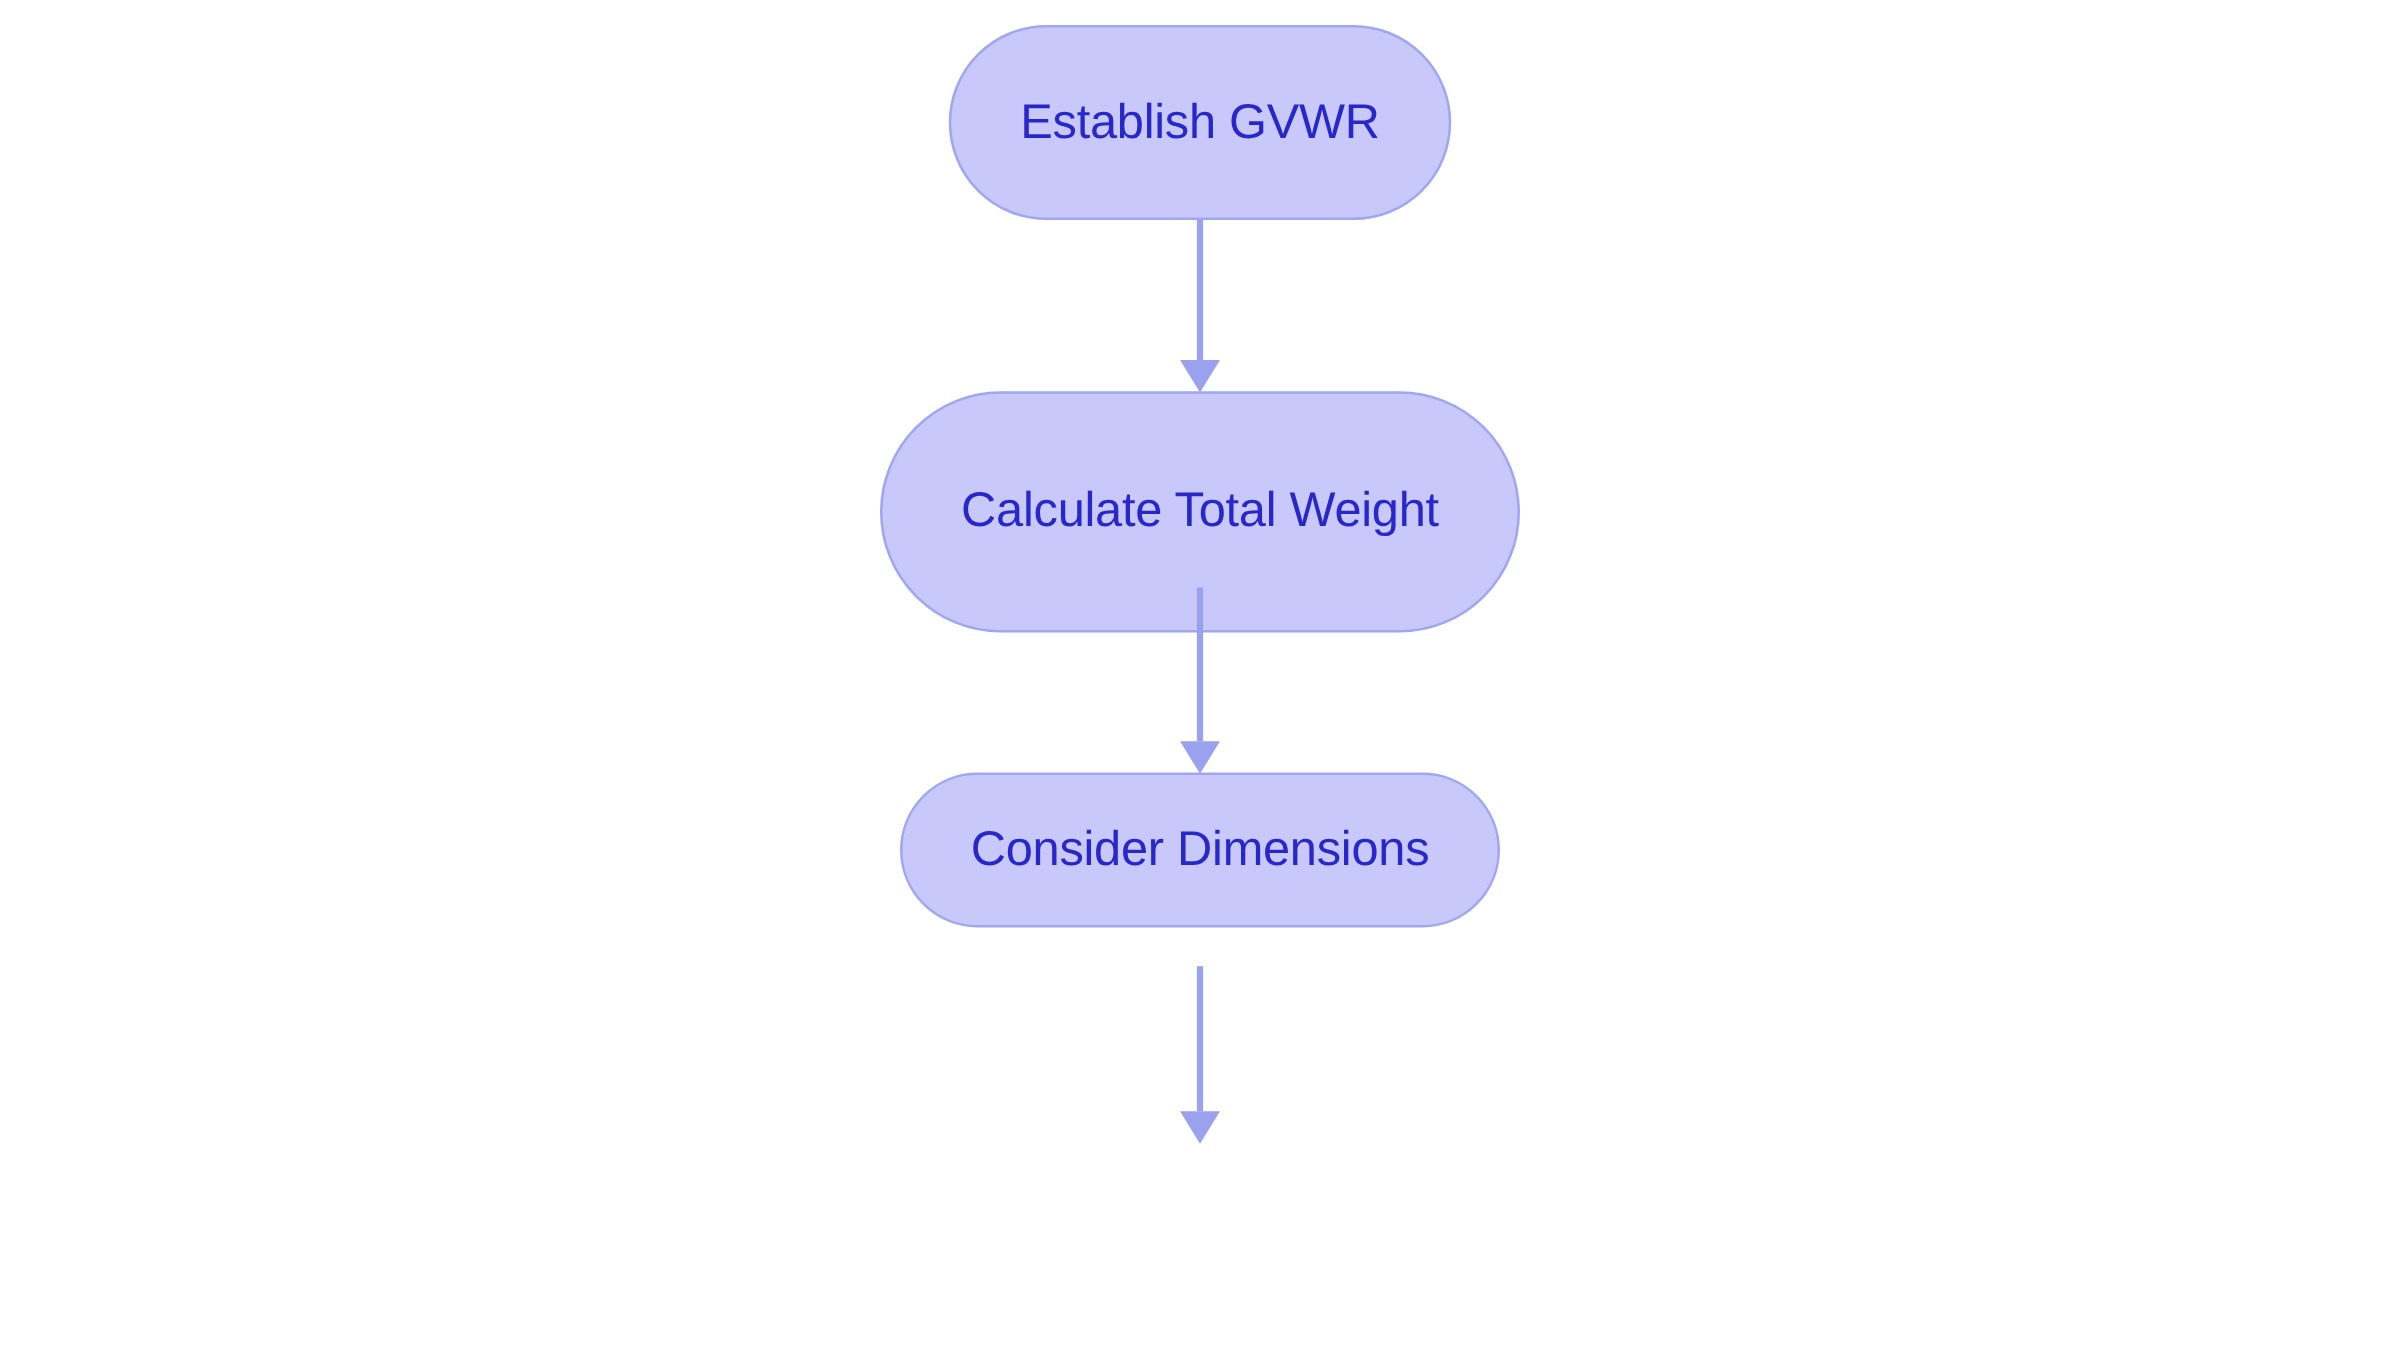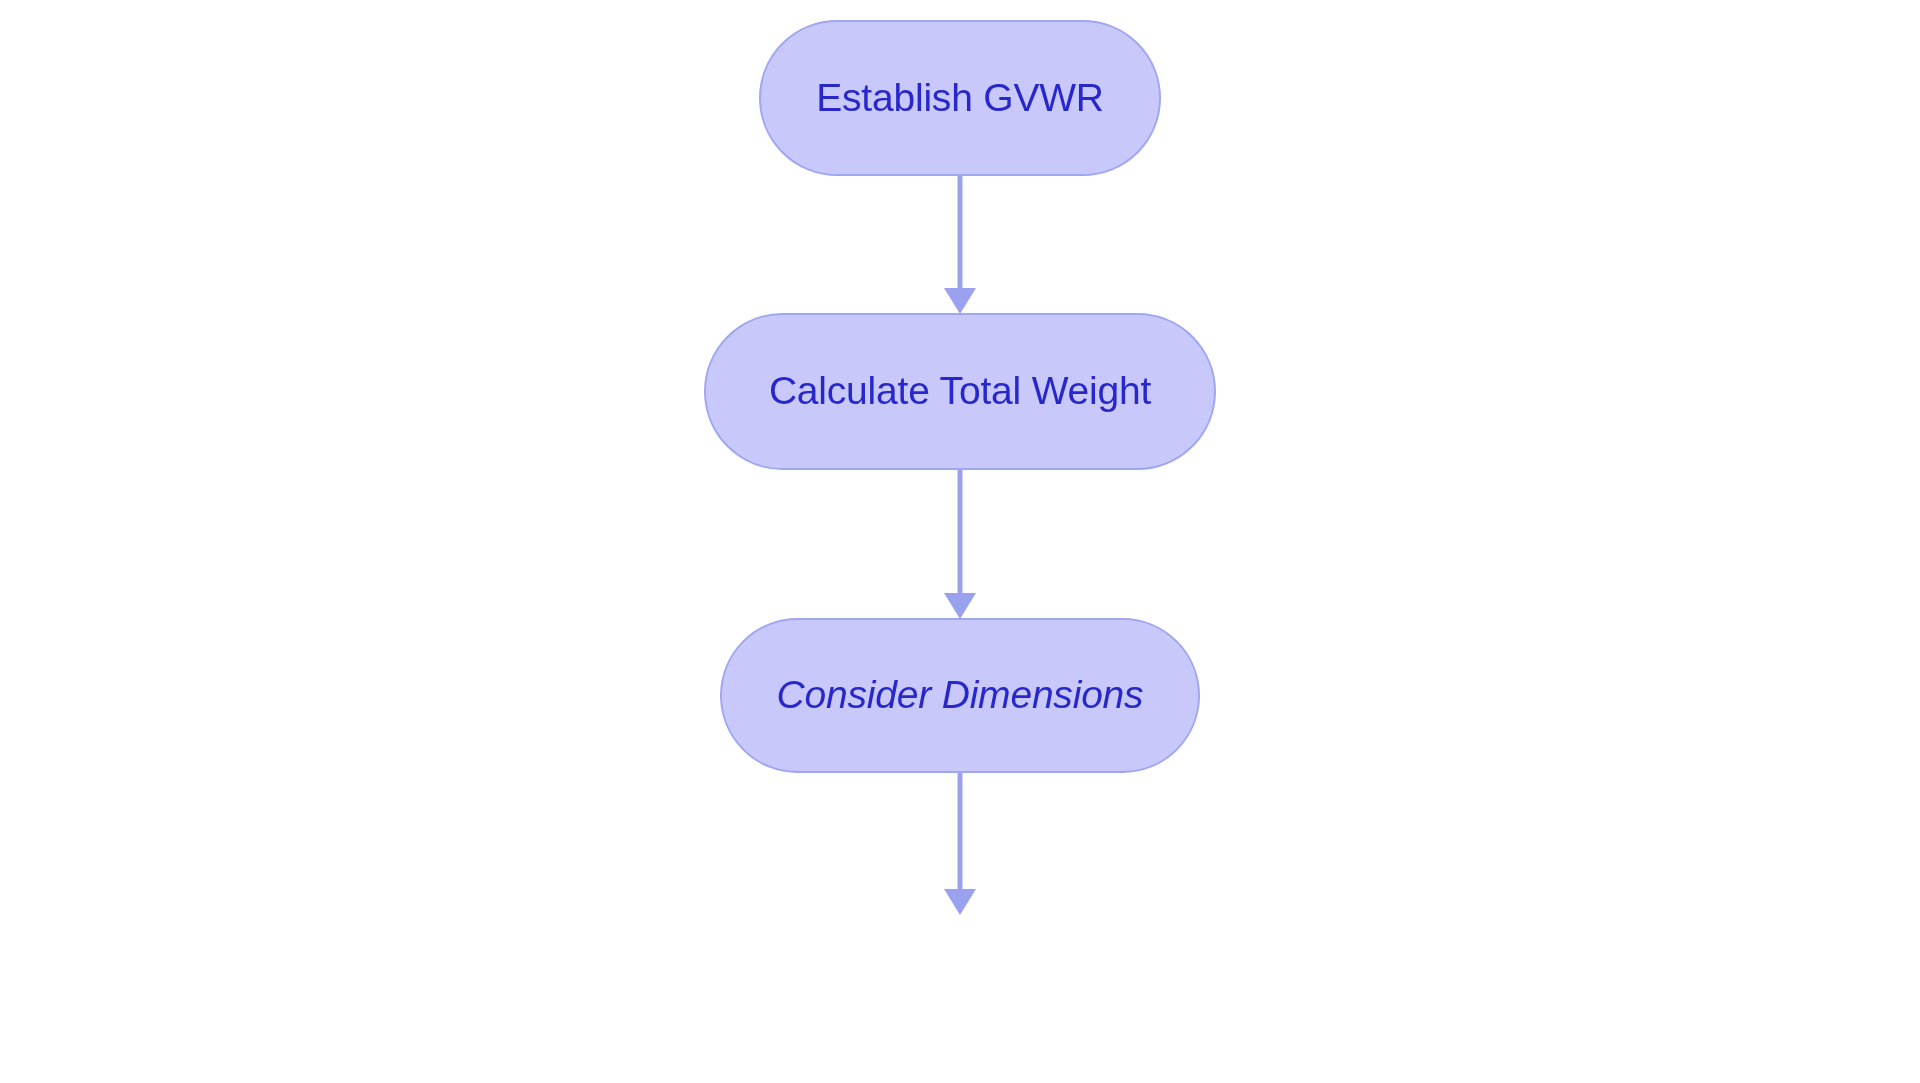--- a/index.html
+++ b/index.html
@@ -54,22 +54,22 @@
     user-select: none;
   }
 
   .node-label {
     display: block;
     padding: 0 16px;
   }
 
   
   #node-establish-gvwr      { width: 402px; height: 156px; top: 20px;  }
-  #node-calculate-weight    { width: 512px; height: 157px; top: 313px; }
-  #node-consider-dimensions { width: 480px; height: 155px; top: 618px; font-style: italic; }
+  #node-calculate-weight    { width: 512px; height: 193px; top: 313px; }
+  #node-consider-dimensions { width: 480px; height: 124px; top: 618px; }
   #node-check-regulations   { width: 550px; height: 156px; top: 914px; }
 
   
   .connector {
     position: absolute;
     left: 50%;
     transform: translateX(-50%);
     width: 40px;
   }
   .connector .stem {

